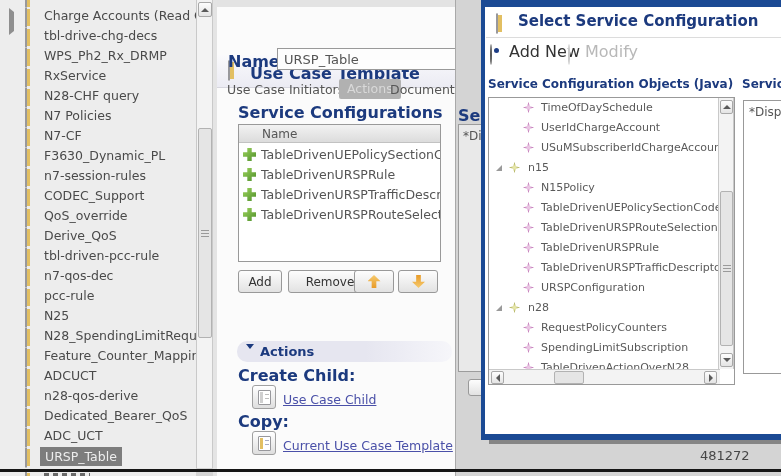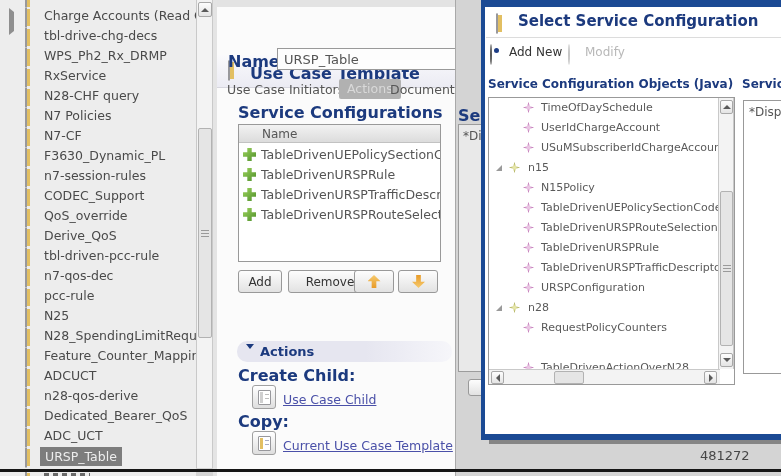--- a/index.html
+++ b/index.html
@@ -71,21 +71,21 @@
   
   #rightarea{left:456px;top:0;width:325px;height:476px;background:#d4d4d4;}
 
   
   #dialog{left:481px;top:0;width:304px;height:440px;background:#fff;box-sizing:border-box;
           border-top:7px solid #1b4a94;border-left:4px solid #1b4a94;border-bottom:6px solid #1b4a94;
           box-shadow:6px 6px 0 -2px rgba(80,80,80,0.6);}
   .radio{width:13px;height:13px;border-radius:50%;border:1px solid #5a5a5a;background:#fff;box-sizing:border-box;position:relative;}
   .radio.sel::after{content:"";position:absolute;left:3px;top:3px;width:5px;height:5px;border-radius:50%;background:#1d3d85;}
   .radio.dis{border-color:#c6c6c6;}
-  .rlabel{font-size:12px;color:#333;line-height:14px;}
+  .rlabel{font-size:16px;color:#333;line-height:14px;}
   .rlabel.dis{color:#b8b8b8;}
   .star{width:11px;height:11px;clip-path:polygon(50% 0,62% 38%,100% 50%,62% 62%,50% 100%,38% 62%,0 50%,38% 38%);}
   .star.leaf{background:radial-gradient(circle at 50% 50%,#eac6e4 15%,#a8459a 75%);}
   .star.grp{background:radial-gradient(circle at 50% 50%,#e6e6a8 15%,#8f8f2e 75%);}
   .tri-se{width:0;height:0;border-bottom:6px solid #9a9a9a;border-left:6px solid transparent;}
   .trow{position:absolute;left:0;right:0;height:20px;}
   .trow .lbl{position:absolute;top:0;line-height:20px;font-size:11px;color:#5a5a5a;white-space:nowrap;}
   .trow.leaf .star{position:absolute;left:34px;top:4px;}
   .trow.leaf .lbl{left:52px;}
   .trow.grp .star{position:absolute;left:20px;top:4px;}
@@ -344,20 +344,24 @@
       </div>
     <div class="trow grp" style="top:200px">
         <span class="tri-se"></span>
         <span class="star grp"></span>
         <span class="lbl">n28</span>
       </div>
     <div class="trow leaf" style="top:220px">
         <span class="star leaf"></span>
         <span class="lbl">RequestPolicyCounters</span>
       </div>
+    <div class="trow leaf" style="top:240px">
+        <span class="star leaf"></span>
+        <span class="lbl">SpendingLimitSubscription</span>
+      </div>
     <div class="trow leaf" style="top:260px">
         <span class="star leaf"></span>
         <span class="lbl">TableDrivenActionOverN28</span>
       </div>
 
     <div class="abs sc-track" style="right:0;top:0;width:16px;height:271px">
       <div class="abs sc-btn" style="left:1px;top:2px;width:13px;height:14px">
           <span class="ar-up"></span>
         </div>
       <div class="abs sc-thumb" style="left:1px;top:93px;width:13px;height:155px">

